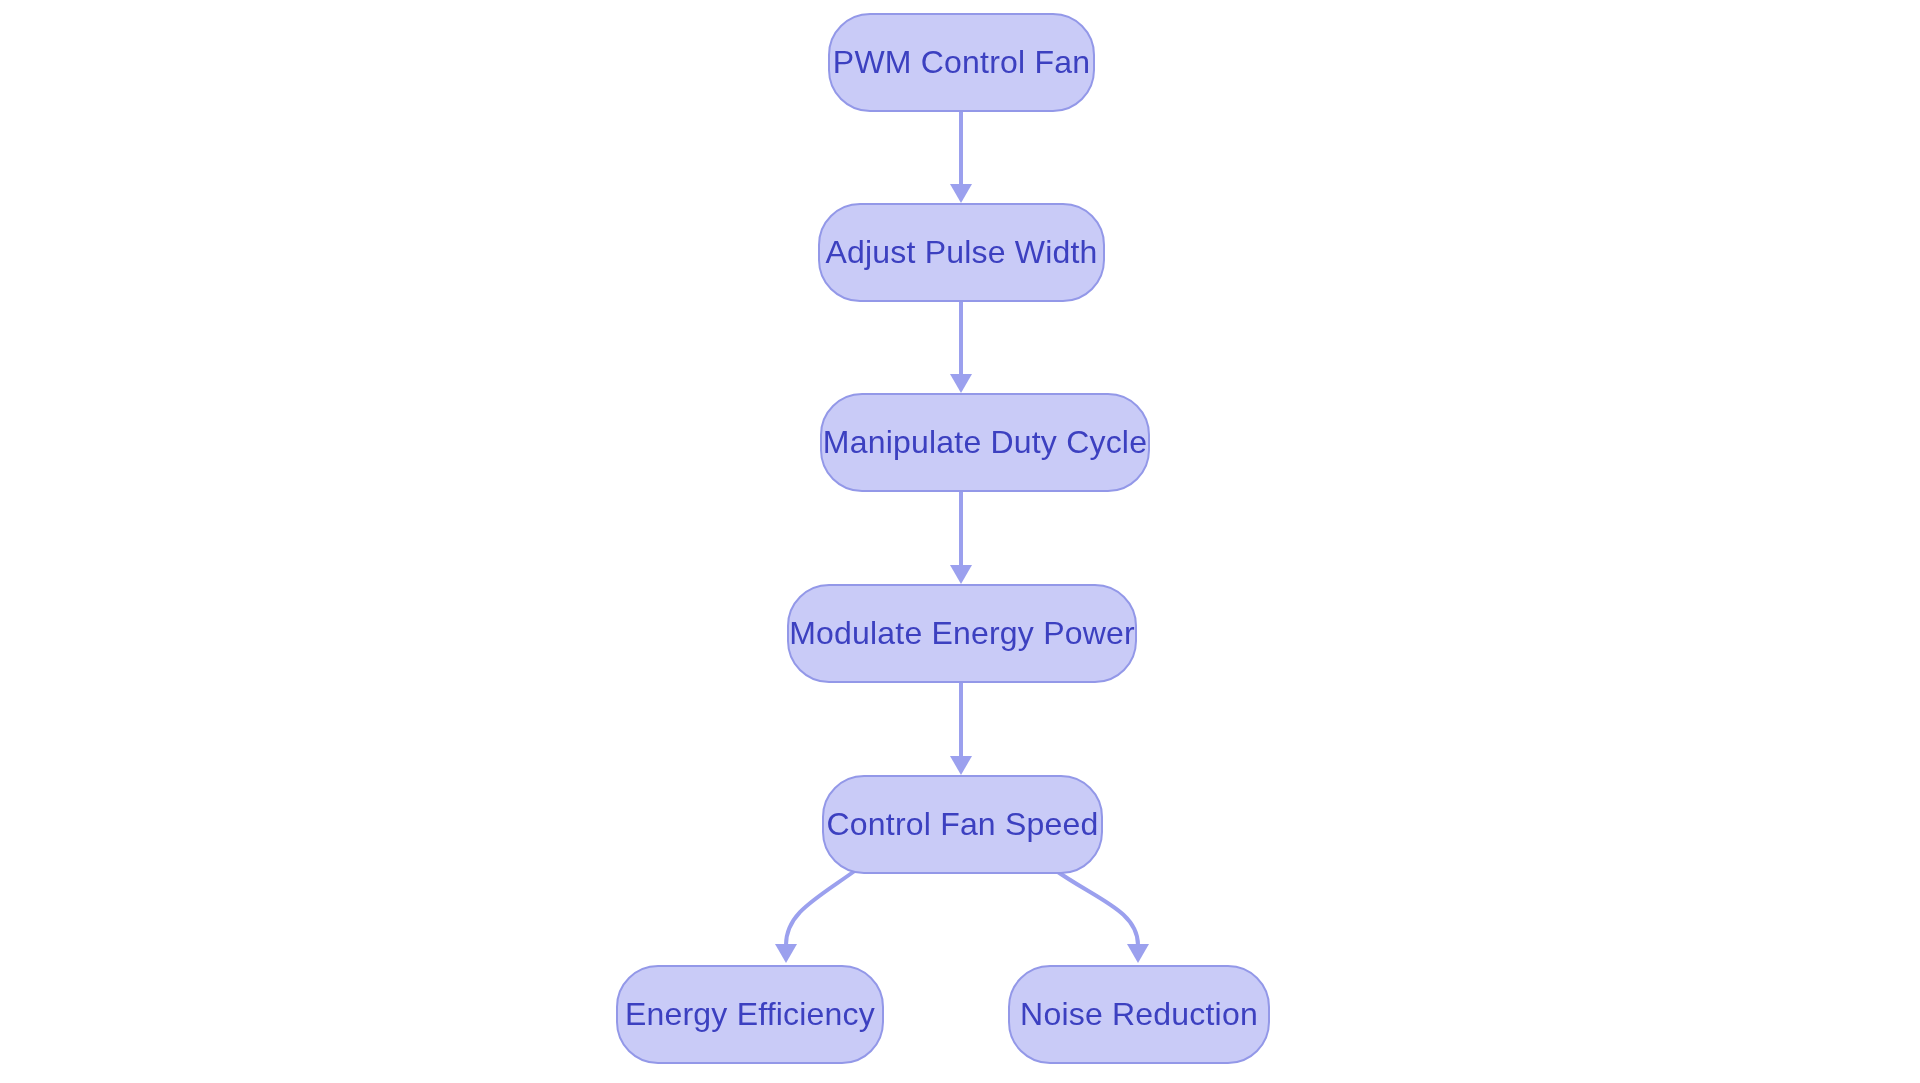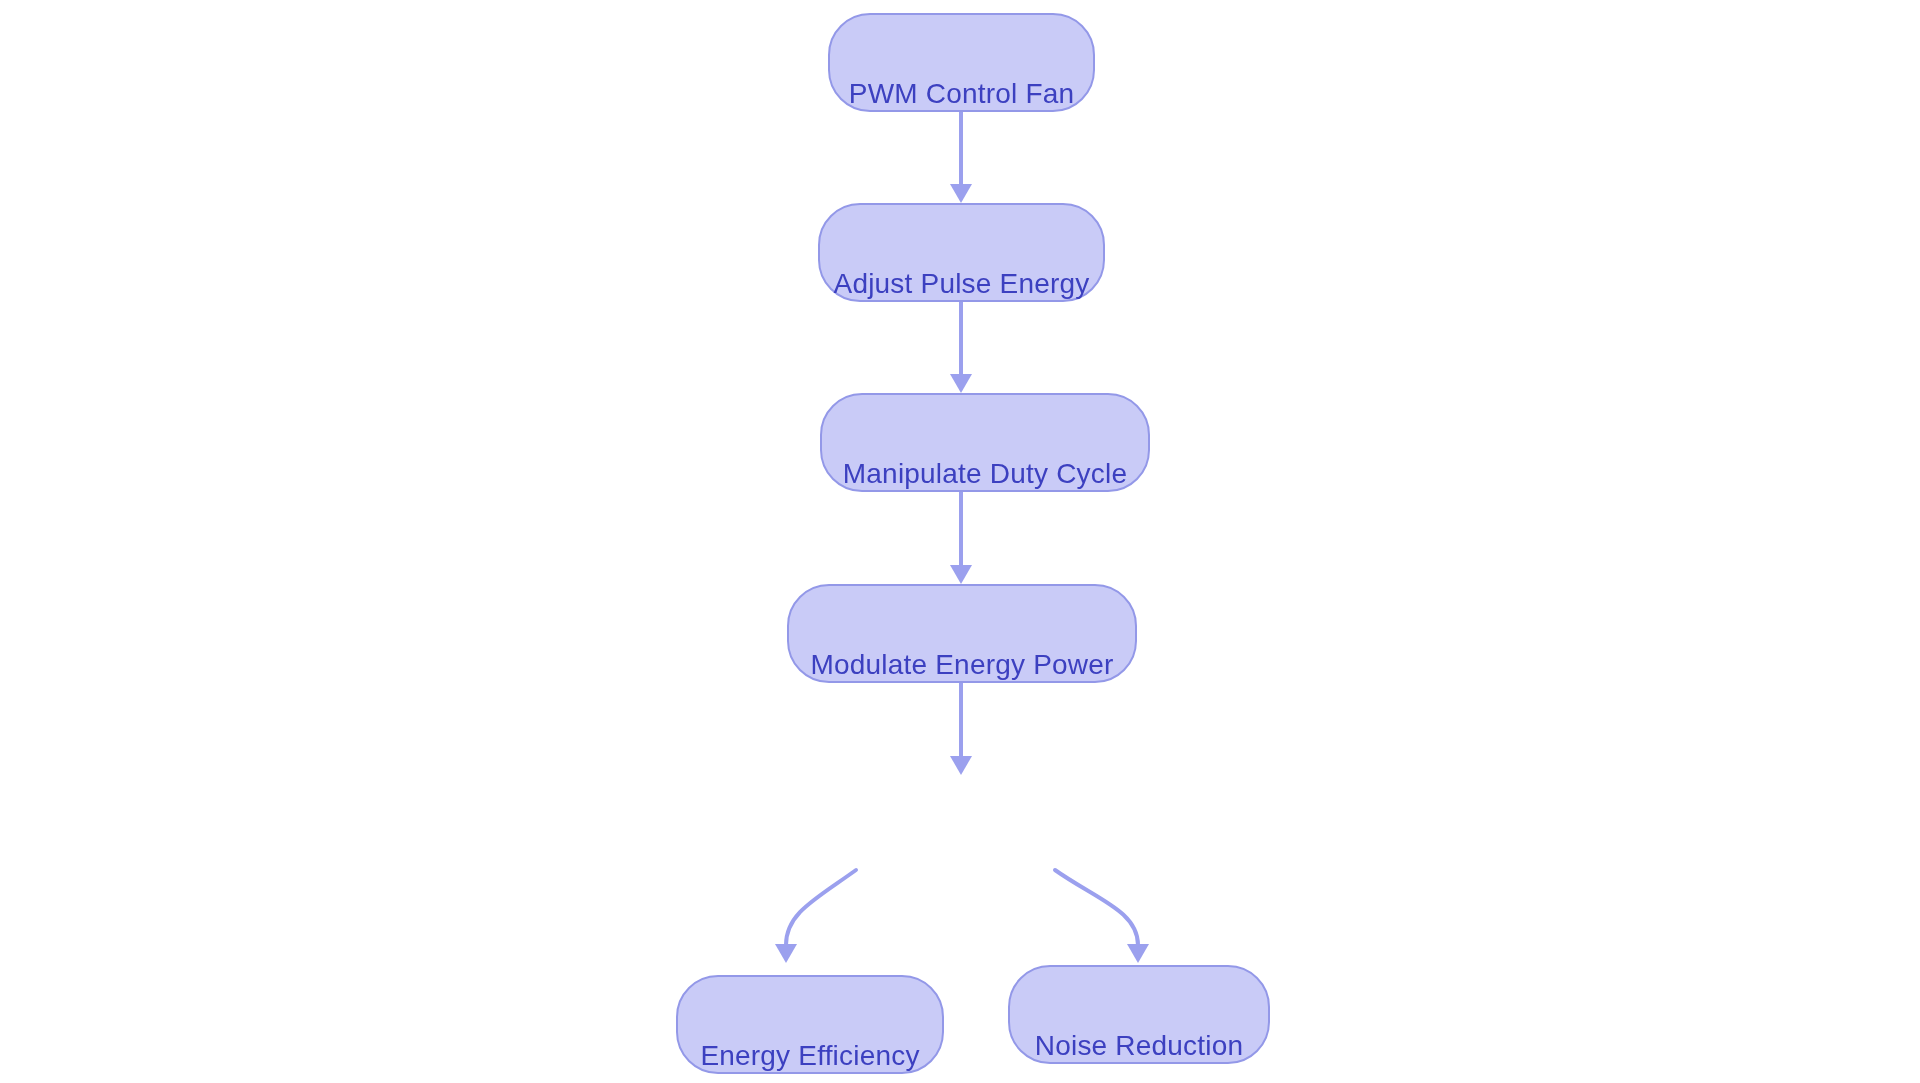--- a/index.html
+++ b/index.html
@@ -39,34 +39,34 @@
     fill: var(--arrow);
     stroke: none;
   }
   .node {
     position: absolute;
     height: 99px;
     background: var(--node-fill);
     border: 2px solid var(--node-border);
     border-radius: 42px;
     display: flex;
-    align-items: flex-end;
+    align-items: center;
     justify-content: center;
     color: var(--node-text);
-    font-size: 28px;
+    font-size: 32px;
     letter-spacing: 0.2px;
     white-space: nowrap;
     text-align: center;
   }
   .n1 { left: 828px;  top: 13px;  width: 267px; }
   .n2 { left: 818px;  top: 203px; width: 287px; }
   .n3 { left: 820px;  top: 393px; width: 330px; }
   .n4 { left: 787px;  top: 584px; width: 350px; }
   .n5 { left: 822px;  top: 775px; width: 281px; }
-  .n6 { left: 676px;  top: 965px; width: 268px; margin-top: 10px; }
+  .n6 { left: 616px;  top: 965px; width: 268px; }
   .n7 { left: 1008px; top: 965px; width: 262px; }
 </style>
 </head>
 <body>
 
 <div class="canvas">
 
   <svg class="edges" viewBox="0 0 1920 1083" aria-hidden="true">
 
     <g>
@@ -98,31 +98,34 @@
       <path class="edge-line" d="M 1055 870 C 1096 899, 1138 911, 1138 945"></path>
       <polygon class="edge-head" points="1127,944 1149,944 1138,963"></polygon>
     </g>
   </svg>
 
   <div class="node n1">
     <span>PWM Control Fan</span>
   </div>
 
   <div class="node n2">
-    <span>Adjust Pulse Energy</span>
+    <span>Adjust Pulse Width</span>
   </div>
 
   <div class="node n3">
     <span>Manipulate Duty Cycle</span>
   </div>
 
   <div class="node n4">
     <span>Modulate Energy Power</span>
   </div>
 
+  <div class="node n5">
+    <span>Control Fan Speed</span>
+  </div>
 
   <div class="node n6">
     <span>Energy Efficiency</span>
   </div>
 
   <div class="node n7">
     <span>Noise Reduction</span>
   </div>
 
 </div>

